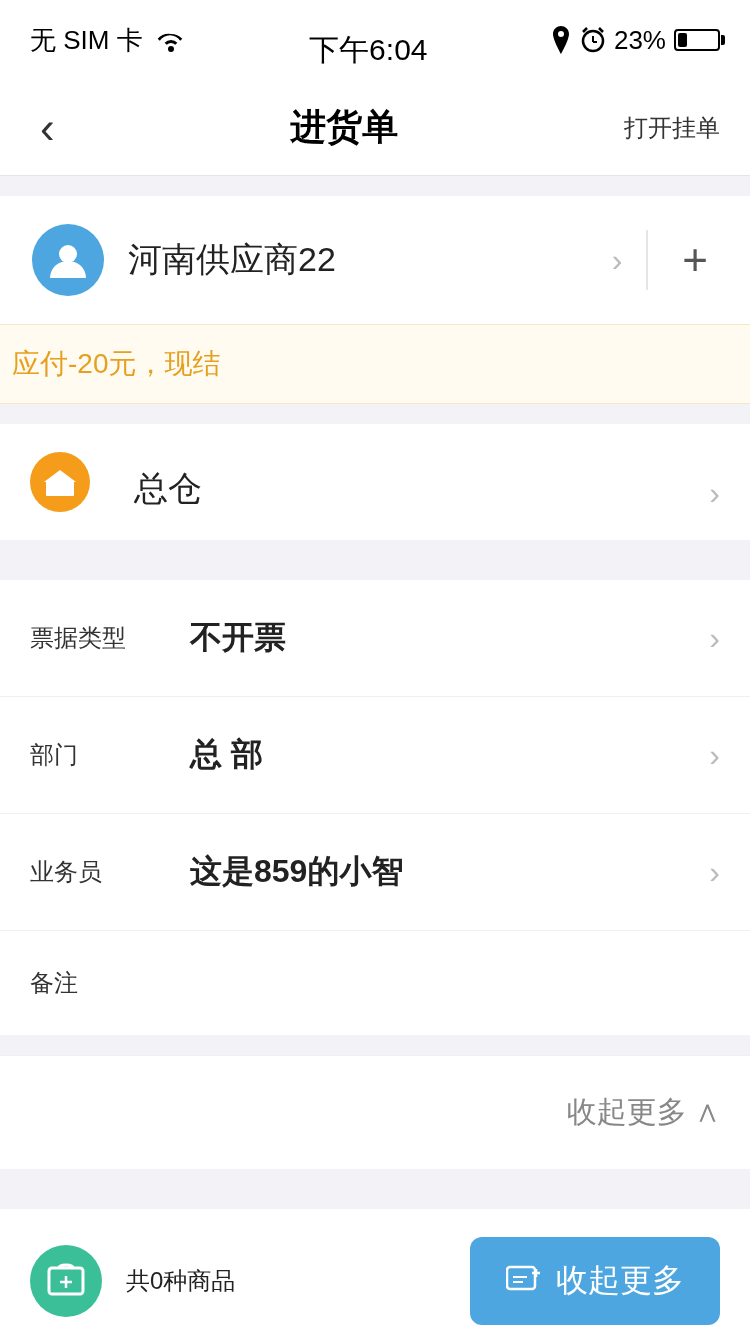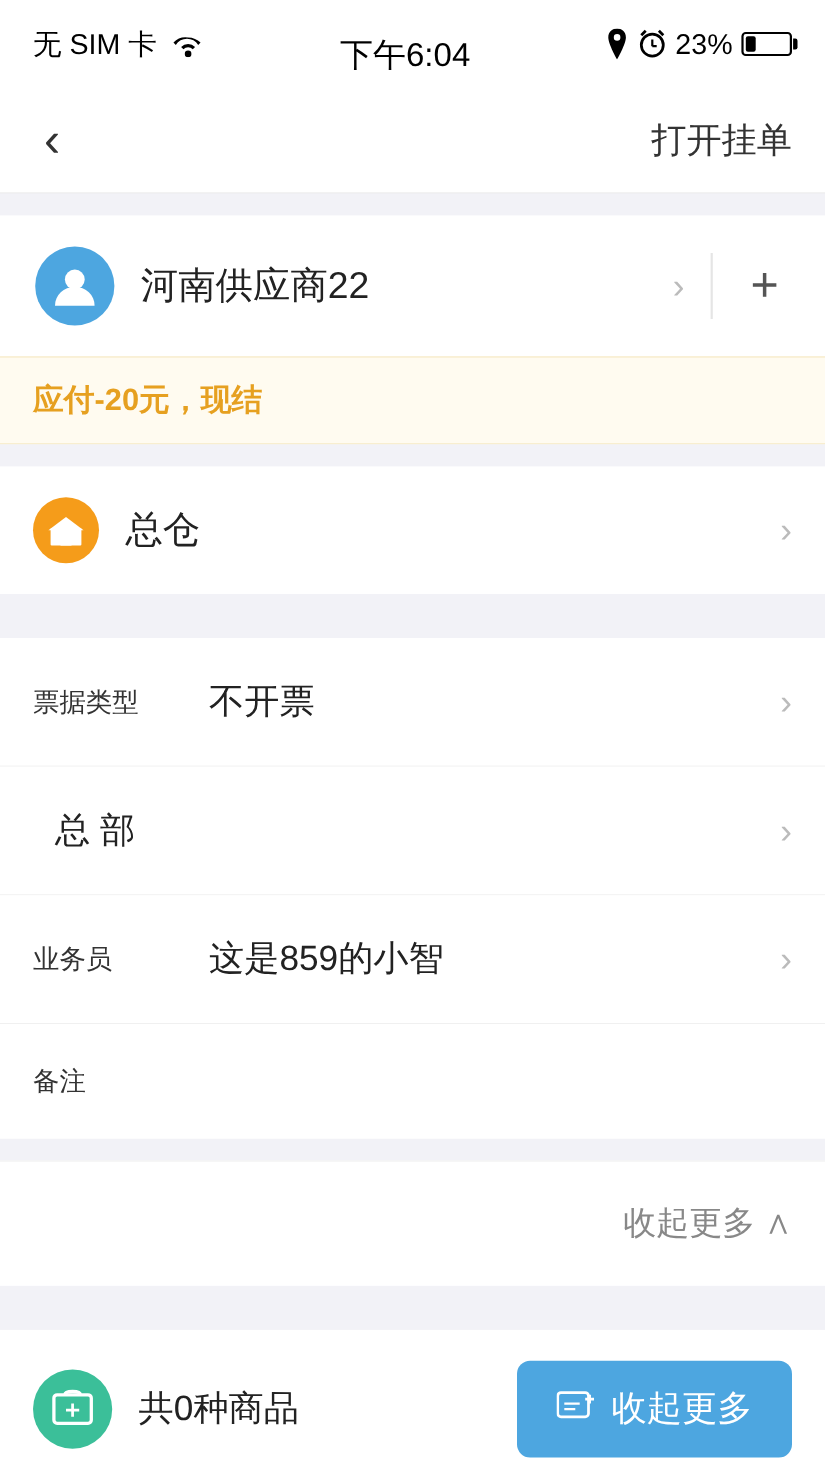--- a/index.html
+++ b/index.html
@@ -51,21 +51,21 @@
       color: #333;
       cursor: pointer;
       padding: 10px;
     }
     .nav-title {
       font-size: 36px;
       font-weight: 600;
       color: #000;
     }
     .nav-action {
-      font-size: 32px;
+      font-size: 24px;
       color: #333;
       cursor: pointer;
     }
 
     
     .section-divider {
       height: 20px;
       background: #f2f2f7;
     }
 
@@ -103,34 +103,34 @@
     .supplier-add {
       font-size: 44px;
       color: #555;
       cursor: pointer;
       padding: 0 10px;
     }
 
     
     .notice-bar {
       background: #fffbf0;
-      padding: 20px 30px;
+      padding: 20px 12px;
       font-size: 28px;
       color: #e6a020;
       border-top: 1px solid #f5e8c0;
       border-bottom: 1px solid #f5e8c0;
-      font-weight: bold;
     }
 
     
     .warehouse-row {
       display: flex;
-      align-items: center;
+      align-items: flex-end;
       padding: 28px 30px;
       background: #fff;
+      gap: 20px;
     }
     .warehouse-icon {
       width: 60px; height: 60px; border-radius: 50%; background: #f59c1a; display: flex; align-items: center; justify-content: center; margin-right: 24px; flex-shrink: 0;
     }
     .warehouse-icon svg { width: 36px; height: 36px; }
     .warehouse-name {
       flex: 1;
       font-size: 34px;
       color: #222;
     }
@@ -153,20 +153,21 @@
       font-size: 24px;
       color: #333;
       width: 140px;
       flex-shrink: 0;
     }
     .form-value {
       flex: 1;
       font-size: 32px;
       color: #222;
       padding-left: 20px;
+      font-weight: bold;
     }
     .form-placeholder {
       flex: 1;
       font-size: 32px;
       color: #ccc;
       padding-left: 20px;
     }
 
     
     .collapse-bar {
@@ -190,21 +191,21 @@
       display: flex;
       align-items: center;
       padding: 28px 30px;
     }
     .product-icon {
       width: 72px; height: 72px; border-radius: 50%; background: #3bbf99; display: flex; align-items: center; justify-content: center; margin-right: 24px; flex-shrink: 0;
     }
     .product-icon svg { width: 42px; height: 42px; }
     .product-count {
       flex: 1;
-      font-size: 32px;
+      font-size: 24px;
       color: #222;
     }
     .select-btn {
       background: #4da6e0;
       color: #fff;
       font-size: 32px;
       padding: 22px 36px;
       border-radius: 12px;
       display: flex;
       align-items: center;
@@ -237,20 +238,21 @@
       </svg>
     <span>23%</span>
     <div class="battery-icon">
       <div class="battery-fill"></div>
     </div>
   </div>
 </div>
 
 <div class="nav-bar">
   <span class="nav-back">‹</span>
+  <span class="nav-title">进货单</span>
   <span class="nav-action">打开挂单</span>
 </div>
 
 <div class="section-divider"></div>
 
 <div class="card">
   <div class="supplier-row">
     <div class="supplier-avatar">
       <svg viewBox="0 0 44 44" fill="white">
         <circle cx="22" cy="16" r="9"></circle>
@@ -288,20 +290,21 @@
 
 <div class="form-section">
 
   <div class="form-row">
     <span class="form-label">票据类型</span>
     <span class="form-value">不开票</span>
     <span class="chevron-right">›</span>
   </div>
 
   <div class="form-row">
+    <span class="form-label">部门</span>
     <span class="form-value">总 部</span>
     <span class="chevron-right">›</span>
   </div>
 
   <div class="form-row">
     <span class="form-label">业务员</span>
     <span class="form-value">这是859的小智</span>
     <span class="chevron-right">›</span>
   </div>
 

